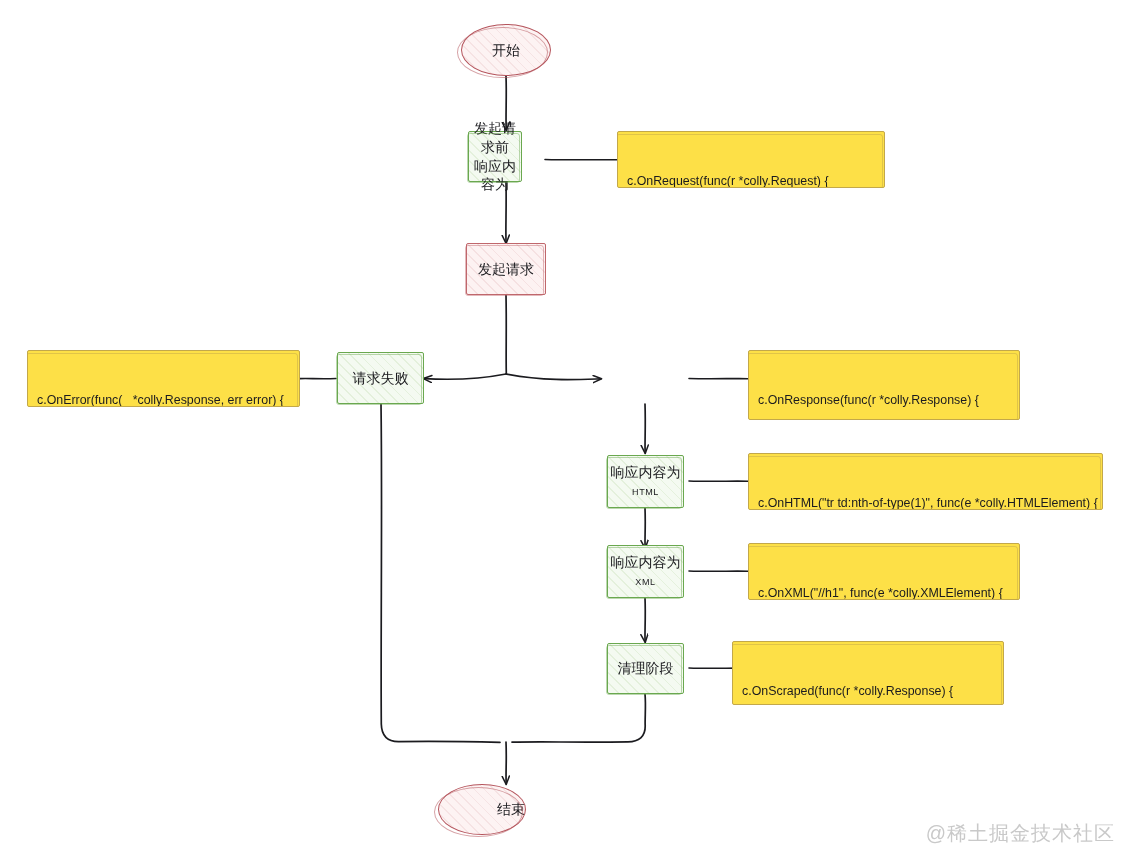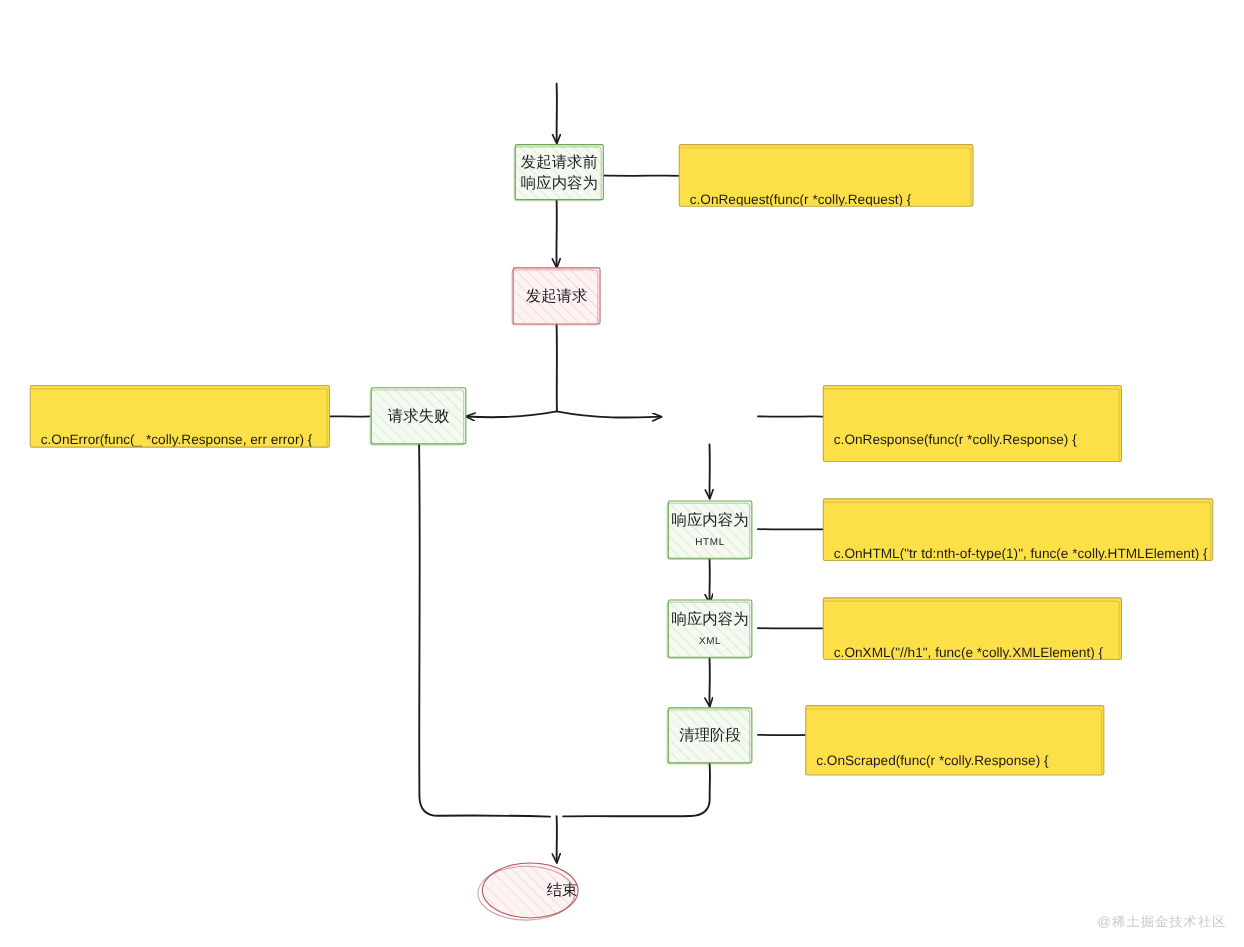--- a/index.html
+++ b/index.html
@@ -139,21 +139,21 @@
     border: 1px solid rgba(195,168,74,0.5);
     border-radius: 3px;
     pointer-events: none;
   }
   .note .ln { display: block; }
 
   .watermark {
     position: absolute;
     right: 16px;
     bottom: 14px;
-    font-size: 12px;
+    font-size: 20px;
     color: #c9c9c9;
     letter-spacing: 1px;
     user-select: none;
   }
 </style>
 </head>
 <body>
 
 <div id="canvas">
 
@@ -196,22 +196,25 @@
     <g fill="none" stroke="#1b1b1f" stroke-width="1.6" stroke-linecap="round">
       <path d="M545,159.5 C575,160.3 600,159.4 618,159.8"></path>
       <path d="M336,378.5 C320,379.1 308,378.2 300,378.6"></path>
       <path d="M689,378.5 C712,379.2 735,378.3 748,378.7"></path>
       <path d="M689,481 C712,481.8 735,480.8 748,481.3"></path>
       <path d="M689,571 C712,571.8 735,570.8 748,571.3"></path>
       <path d="M689,668 C712,668.8 735,667.8 748,668.3"></path>
     </g>
   </svg>
 
-
-  <div class="node proc" style="left:468px; top:131px; width:81px; height:51px;">
+  <div class="node terminal" style="left:461px; top:24px; width:90px; height:52px;">
+    <span class="lbl">开始</span>
+  </div>
+
+  <div class="node proc" style="left:468px; top:131px; width:54px; height:51px;">
     <span class="lbl">发起请求前</span>
     <span class="lbl">响应内容为</span>
   </div>
 
   <div class="node danger" style="left:466px; top:243px; width:80px; height:52px;">
     <span class="lbl">发起请求</span>
   </div>
 
   <div class="node proc" style="left:337px; top:352px; width:87px; height:52px;">
     <span class="lbl">请求失败</span>

